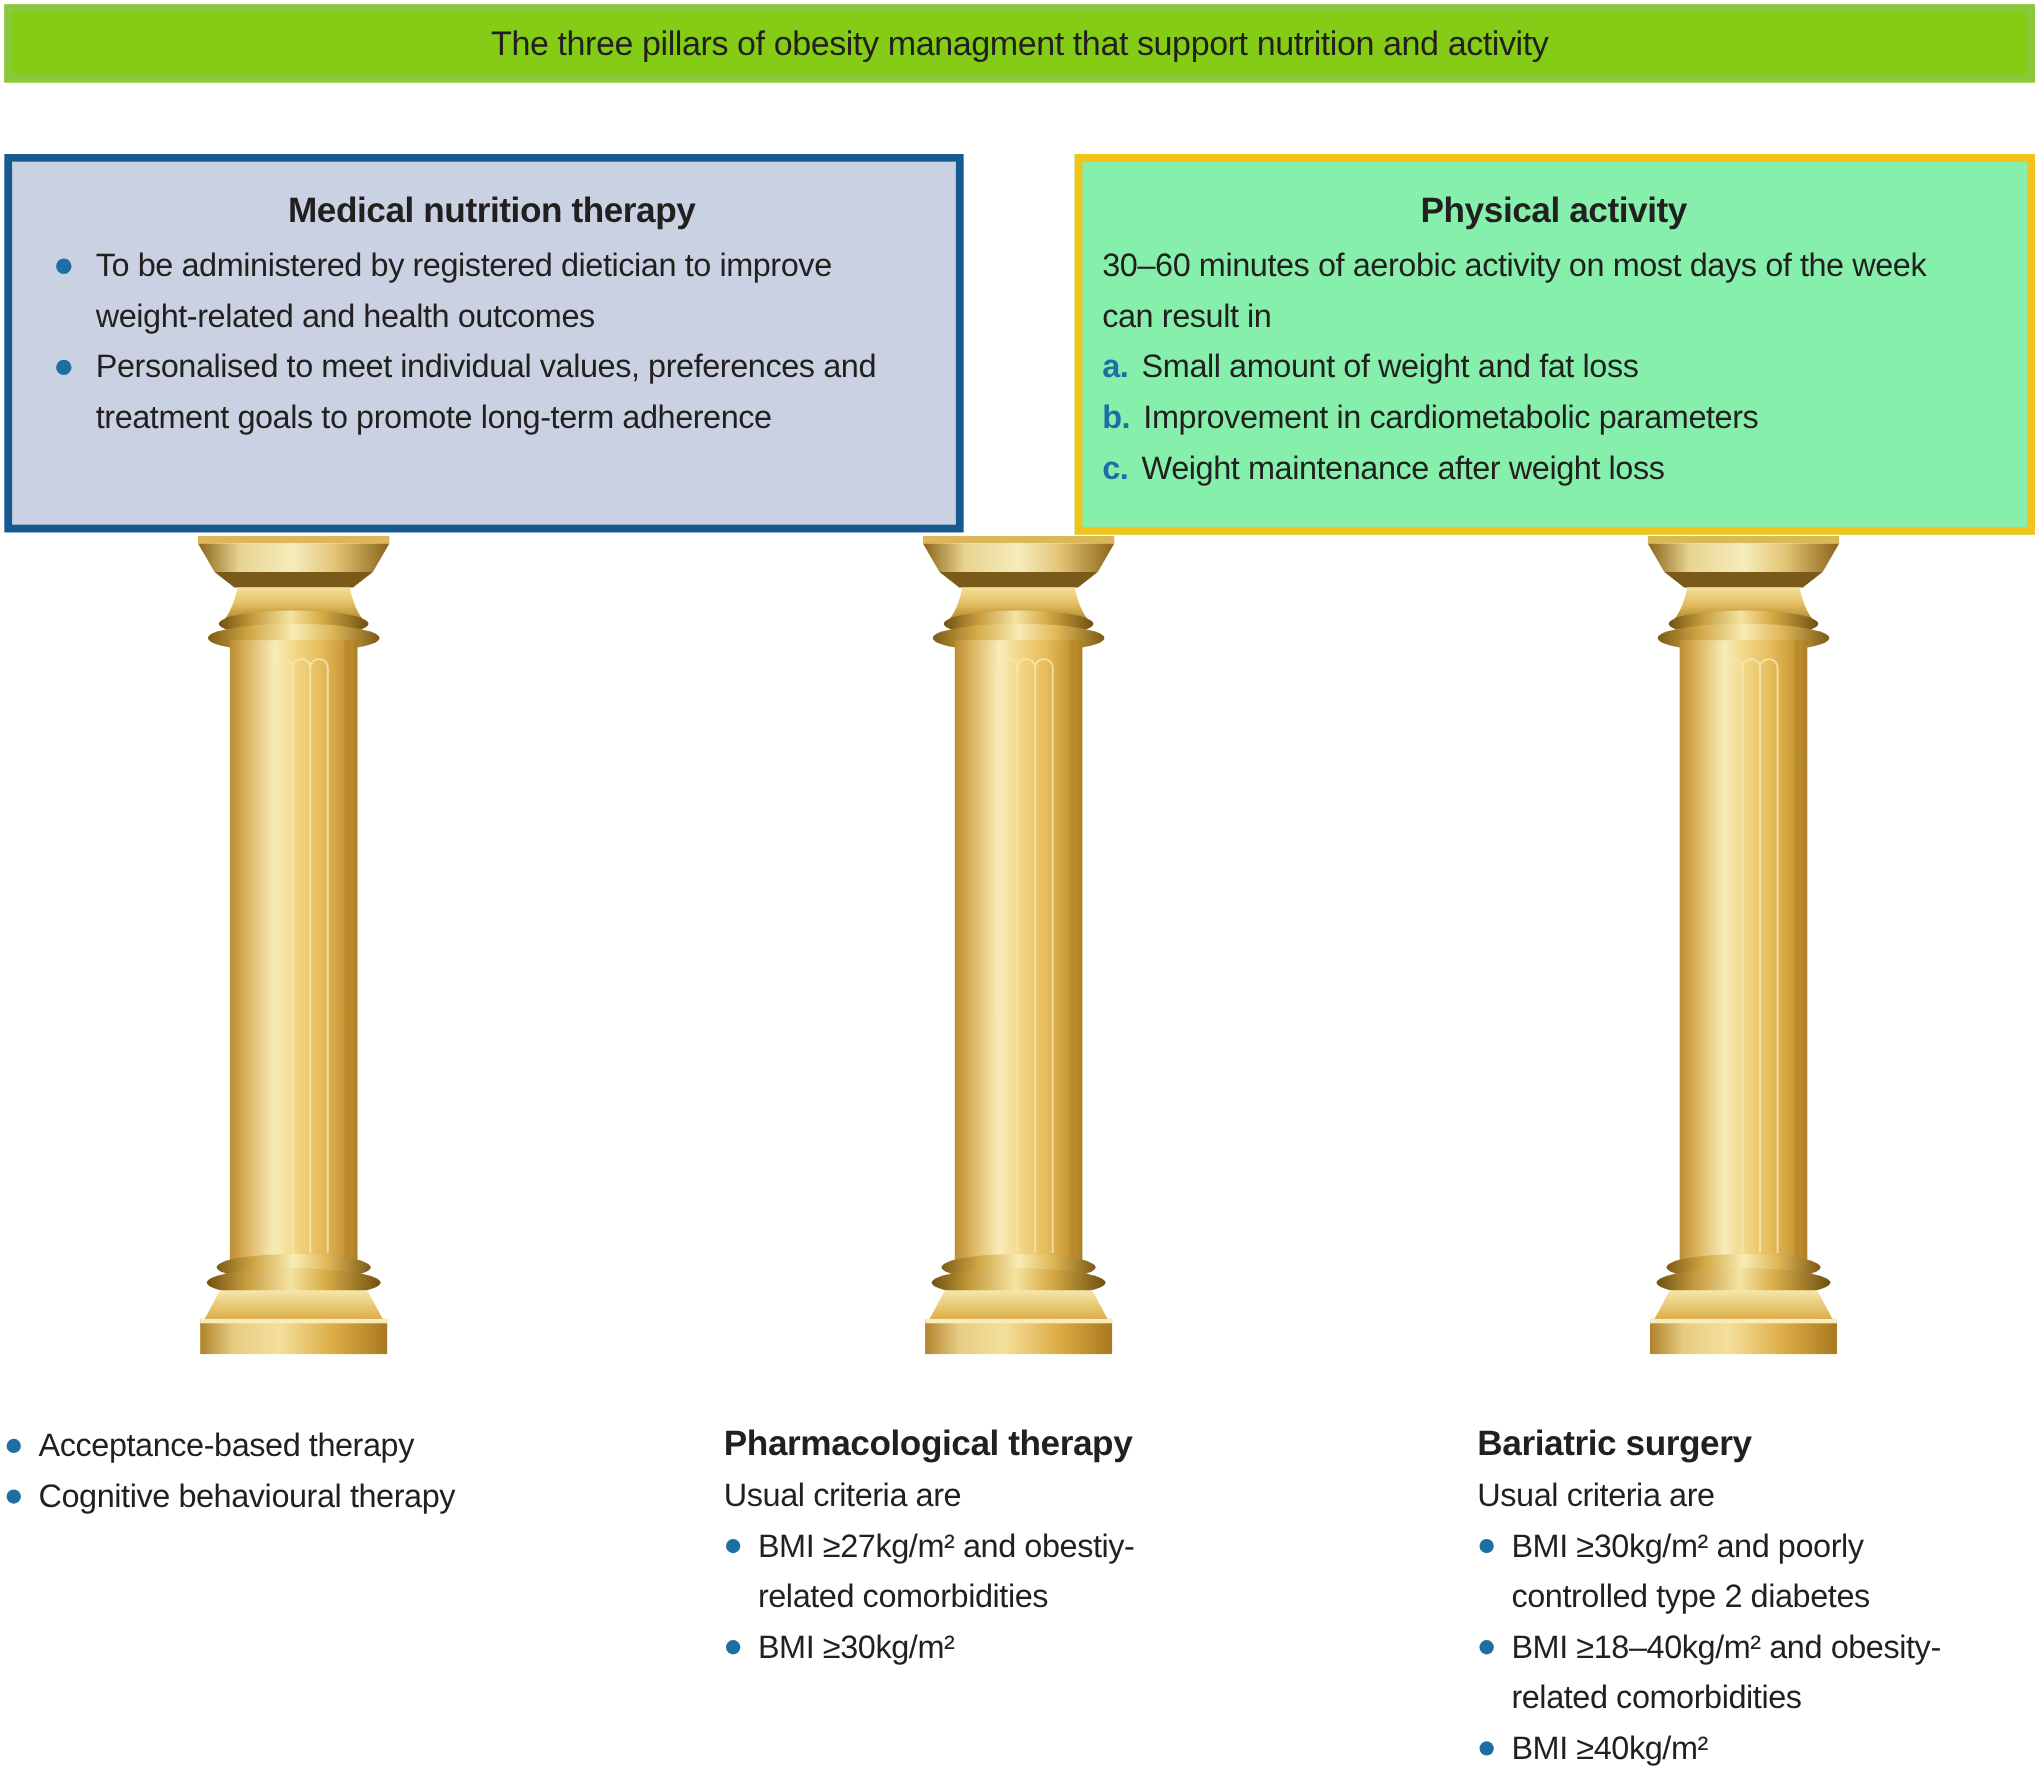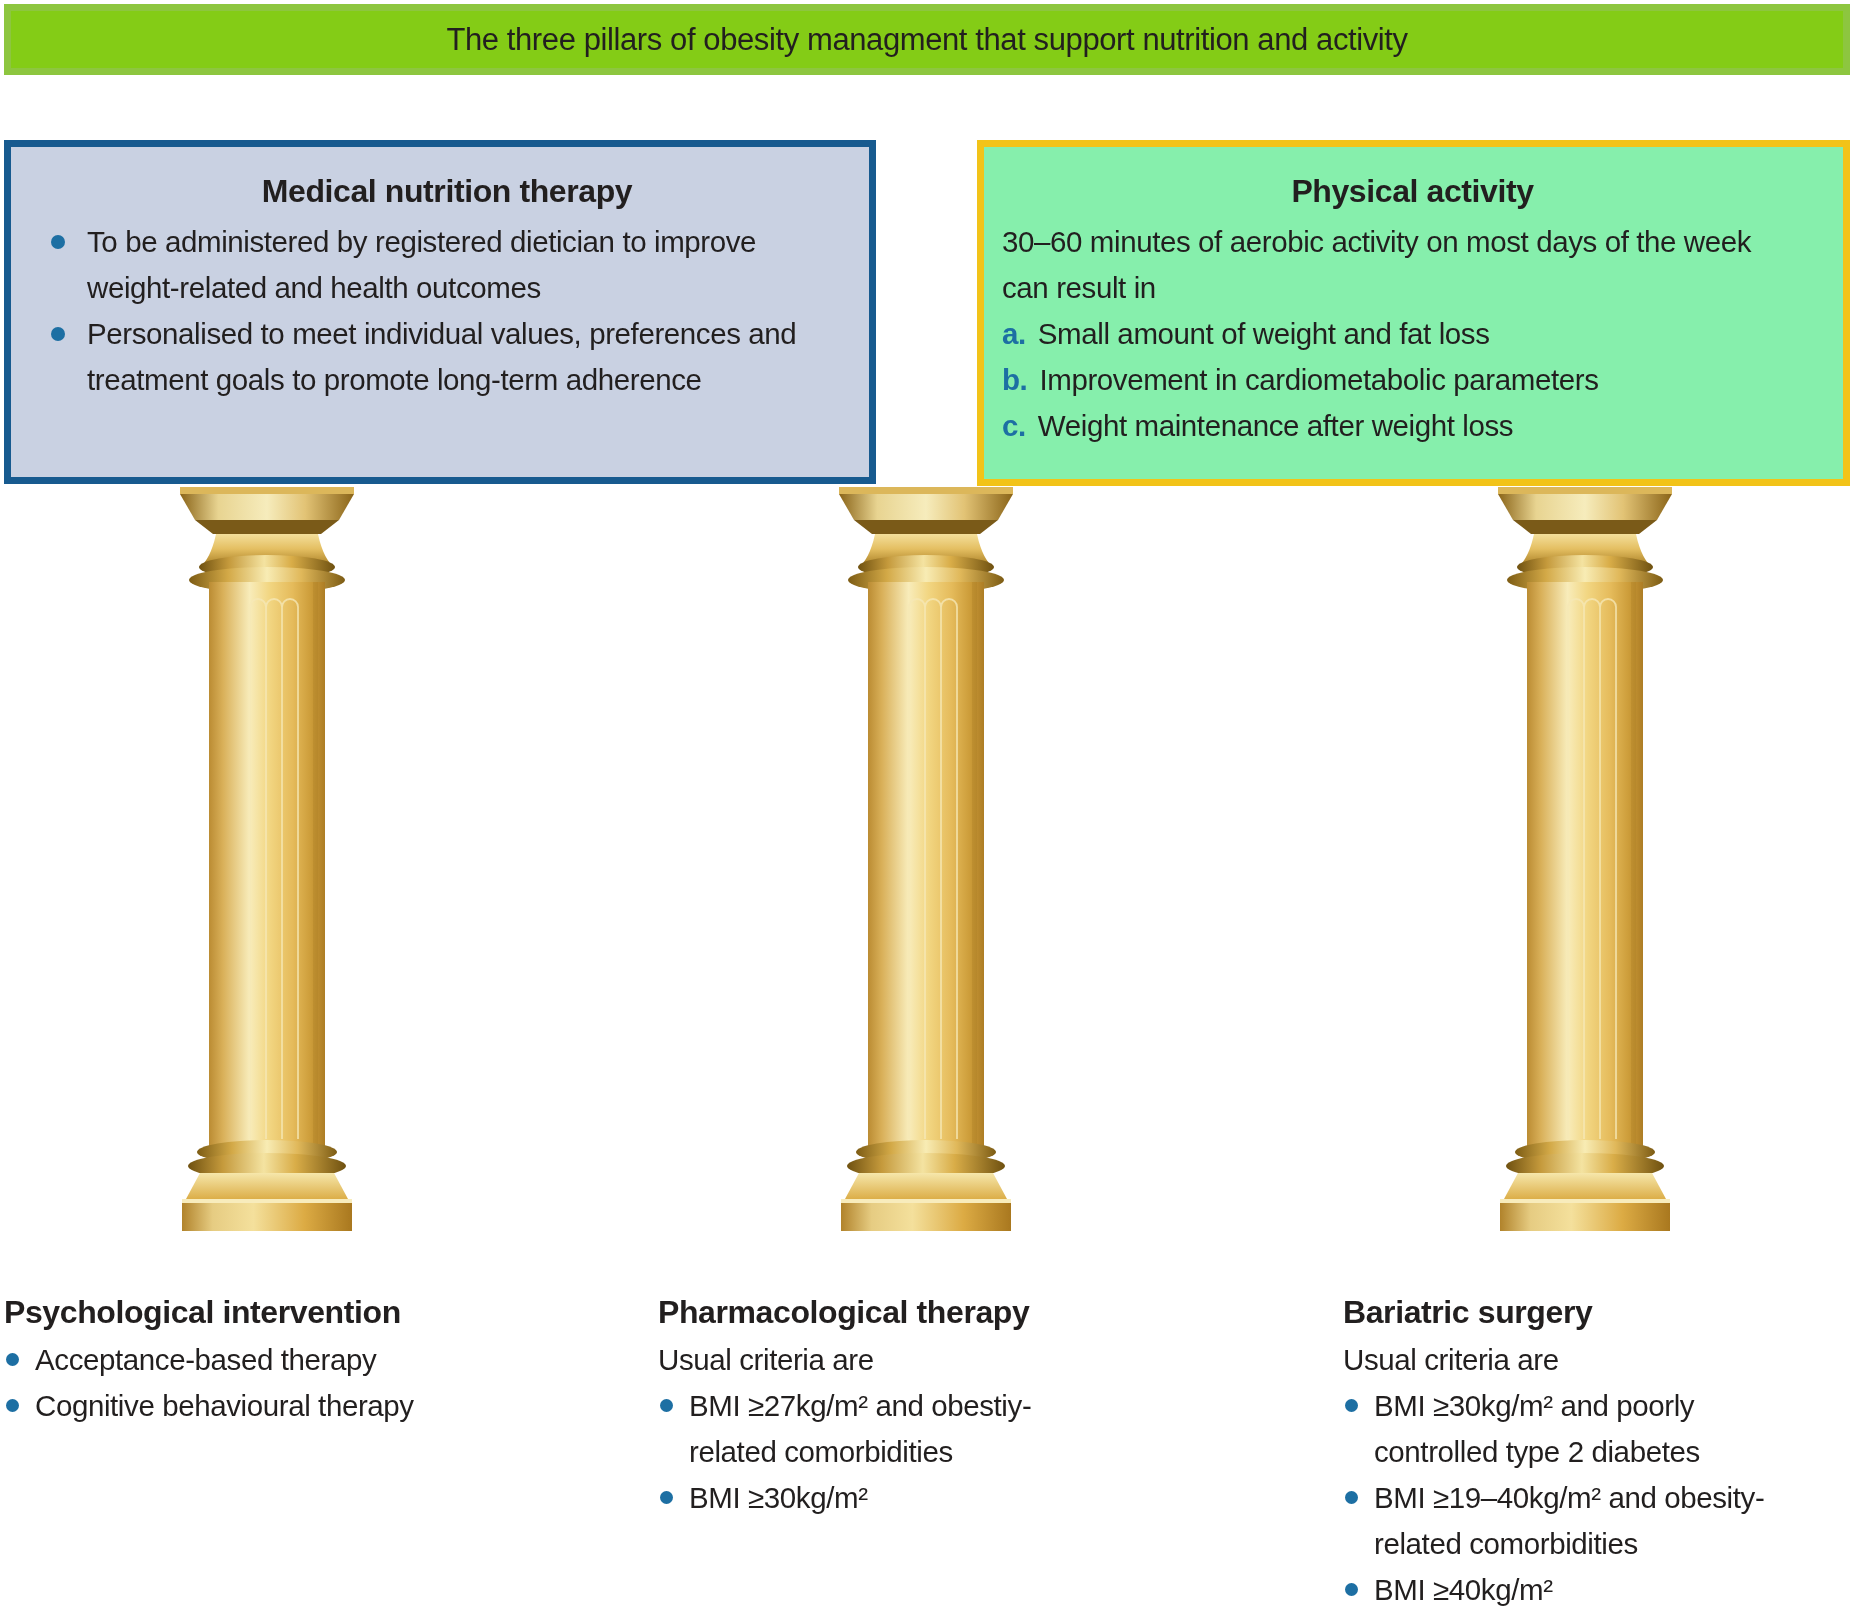--- a/index.html
+++ b/index.html
@@ -187,21 +187,20 @@
       <use href="#pillar"></use>
     </svg>
   <svg class="pillar pillar-2" viewBox="0 0 190 750">
       <use href="#pillar"></use>
     </svg>
   <svg class="pillar pillar-3" viewBox="0 0 190 750">
       <use href="#pillar"></use>
     </svg>
 
   <section class="col col-1">
-    <h3>Psychological intervention</h3>
     <ul>
       <li>
         <span>Acceptance-based therapy</span>
       </li>
       <li>
         <span>Cognitive behavioural therapy</span>
       </li>
     </ul>
   </section>
 
@@ -219,21 +218,21 @@
   </section>
 
   <section class="col col-3">
     <h3>Bariatric surgery</h3>
     <p class="sub">Usual criteria are</p>
     <ul>
       <li>
         <span>BMI ≥30kg/m² and poorly controlled type 2 diabetes</span>
       </li>
       <li>
-        <span>BMI ≥19–40kg/m² and obesity-related comorbidities</span>
+        <span>BMI ≥18–40kg/m² and obesity-related comorbidities</span>
       </li>
       <li>
         <span>BMI ≥40kg/m²</span>
       </li>
     </ul>
   </section>
 
 </div>
 
 </body></html>

